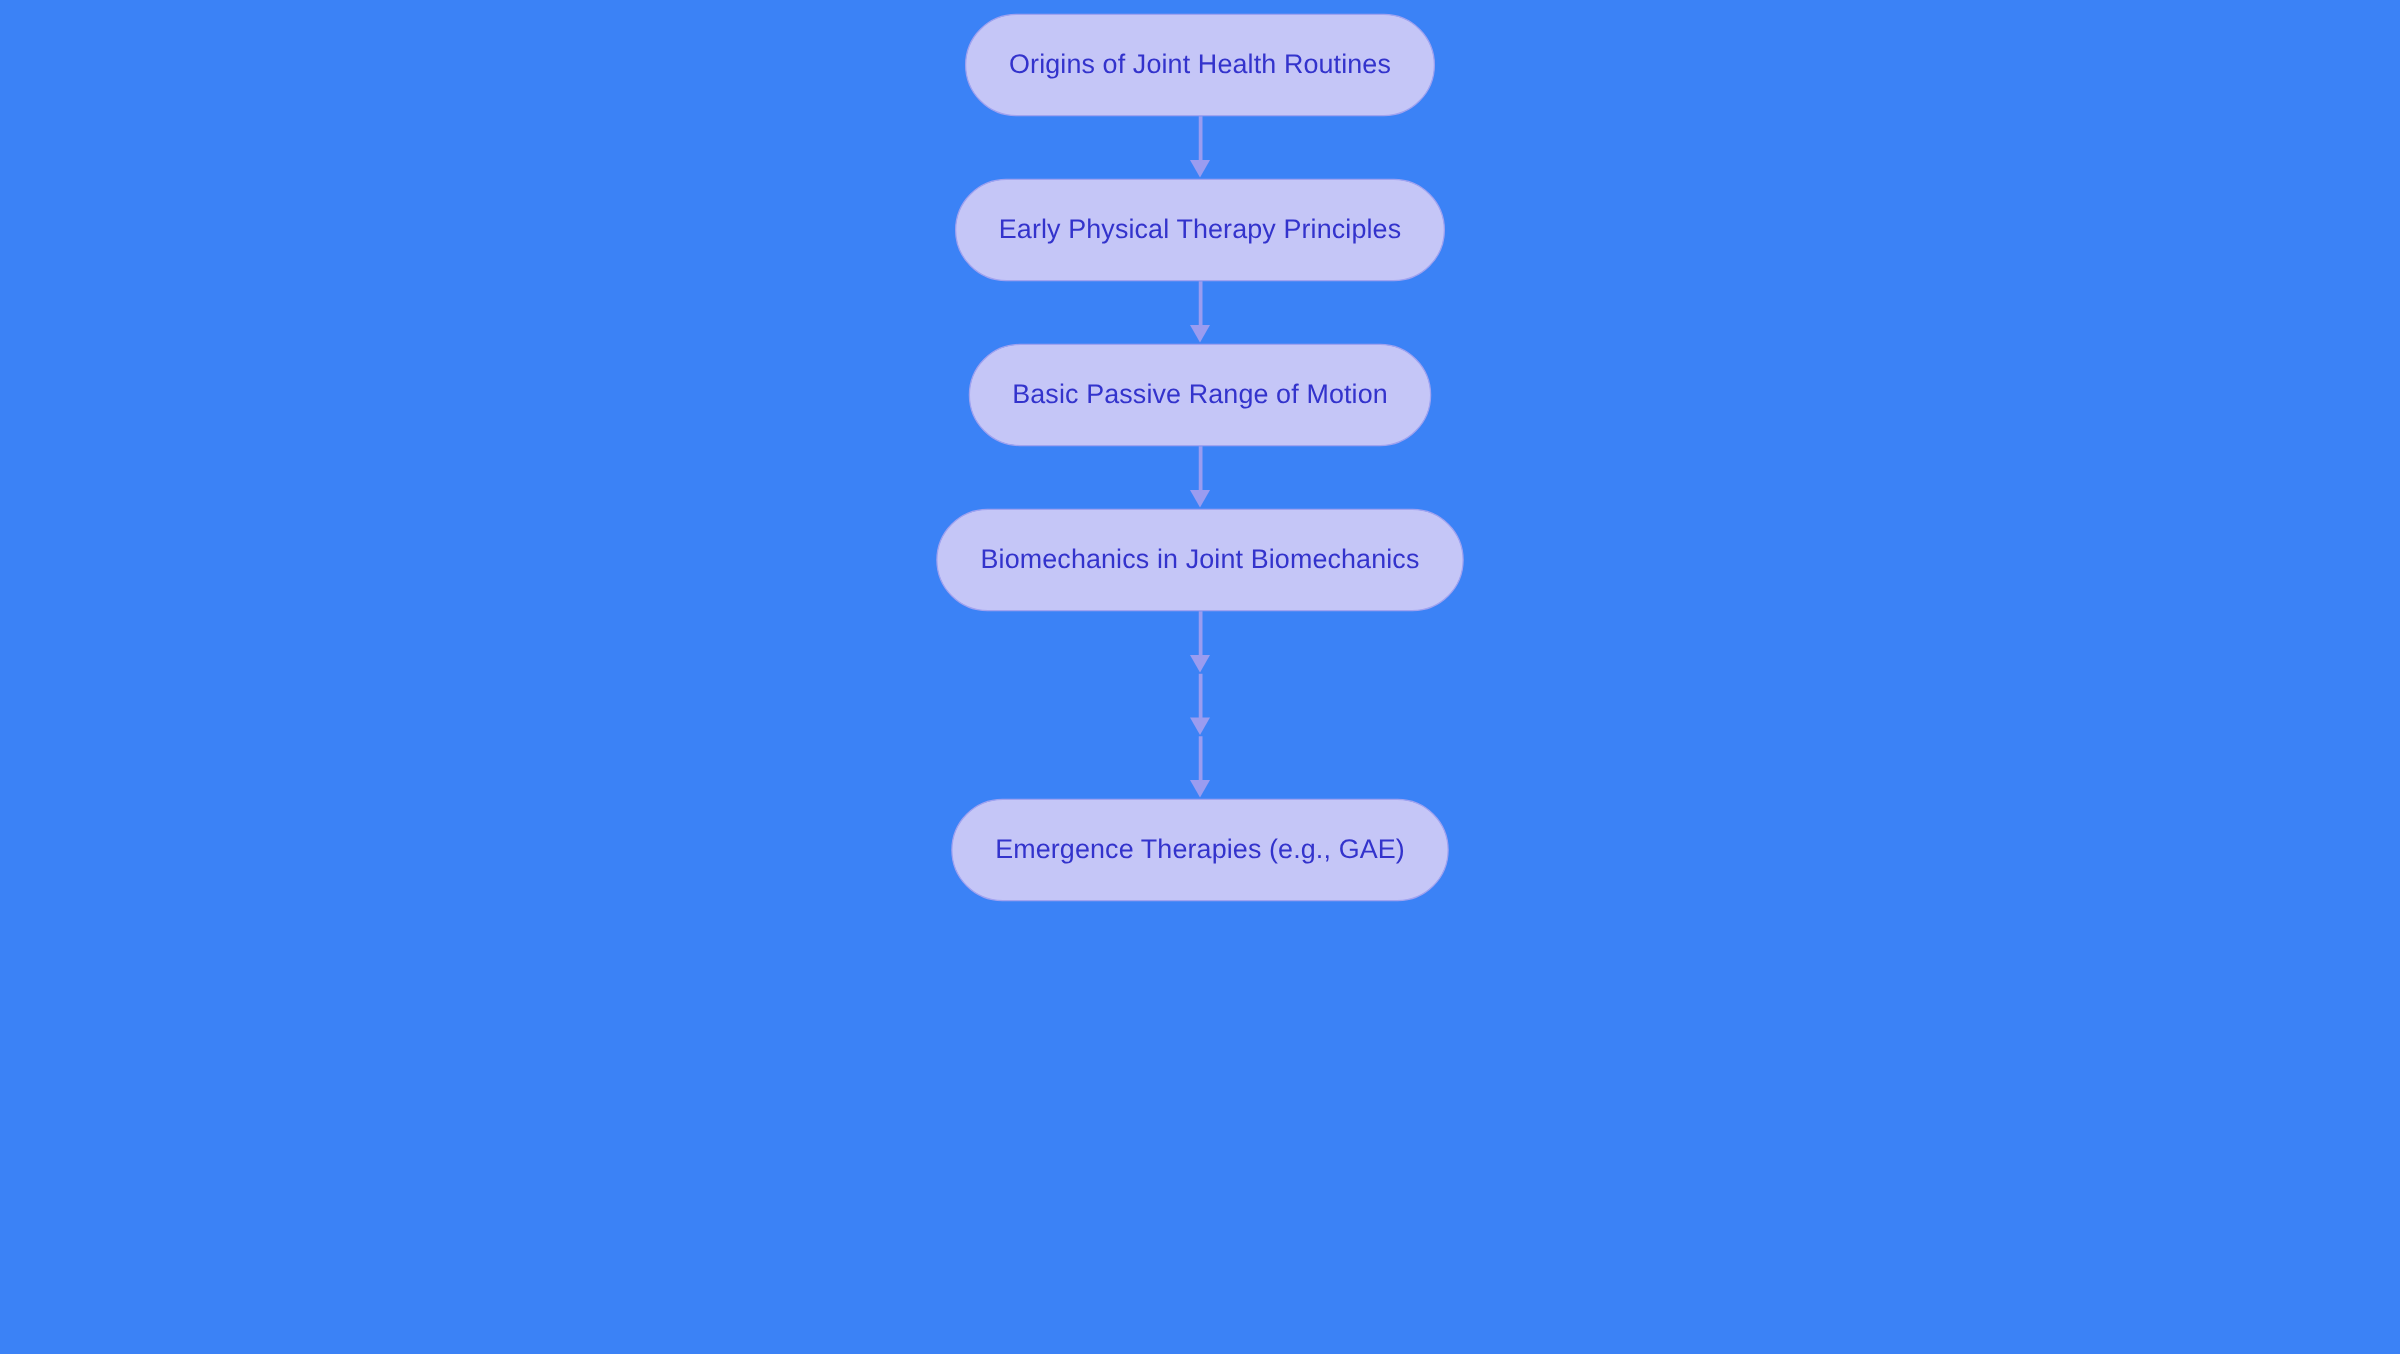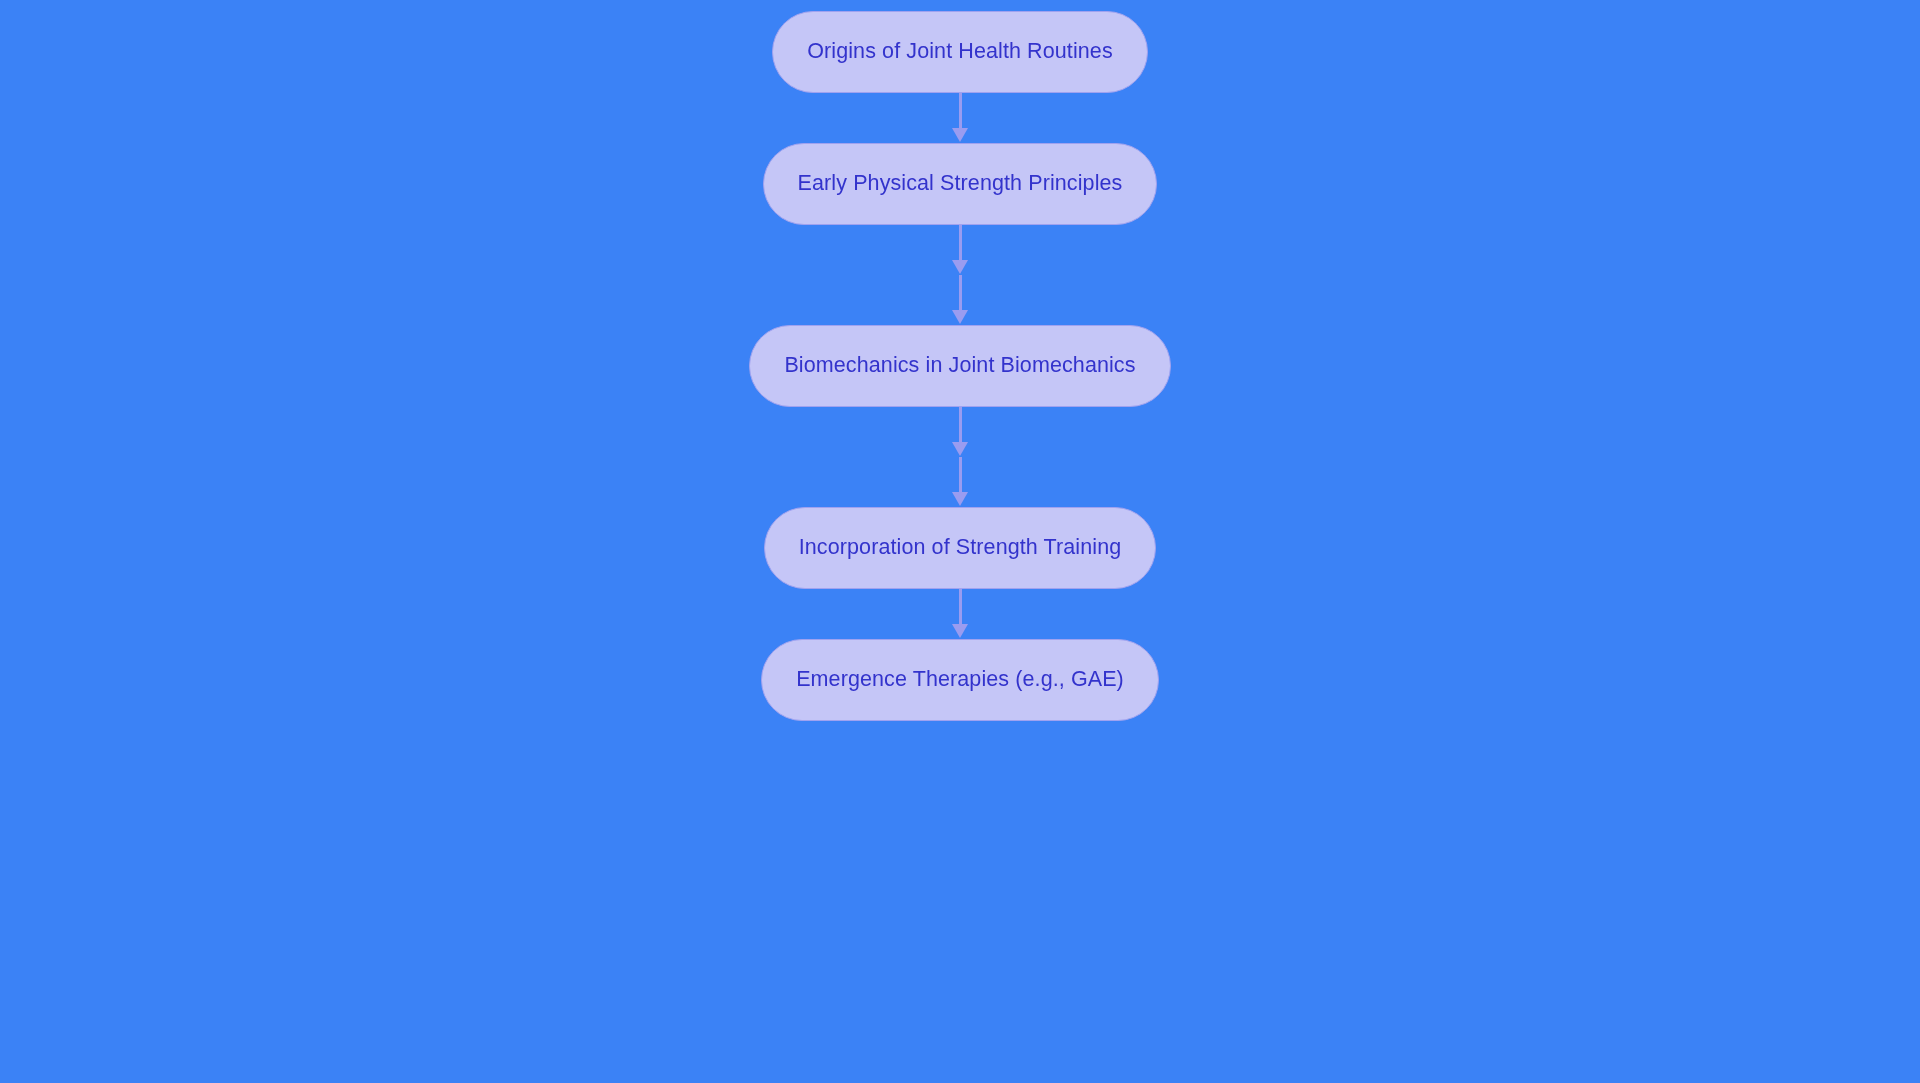--- a/index.html
+++ b/index.html
@@ -74,28 +74,31 @@
     <div class="node">
       <span class="node-label">Origins of Joint Health Routines</span>
     </div>
 
     <div class="connector">
       <div class="connector-line"></div>
       <div class="connector-arrow"></div>
     </div>
 
     <div class="node">
-      <span class="node-label">Early Physical Strength Principles</span>
+      <span class="node-label">Early Physical Therapy Principles</span>
     </div>
 
     <div class="connector">
       <div class="connector-line"></div>
       <div class="connector-arrow"></div>
     </div>
 
+    <div class="node">
+      <span class="node-label">Basic Passive Range of Motion</span>
+    </div>
 
     <div class="connector">
       <div class="connector-line"></div>
       <div class="connector-arrow"></div>
     </div>
 
     <div class="node">
       <span class="node-label">Biomechanics in Joint Biomechanics</span>
     </div>
 
@@ -103,23 +106,20 @@
       <div class="connector-line"></div>
       <div class="connector-arrow"></div>
     </div>
 
 
     <div class="connector">
       <div class="connector-line"></div>
       <div class="connector-arrow"></div>
     </div>
 
-    <div class="node">
-      <span class="node-label">Incorporation of Strength Training</span>
-    </div>
 
     <div class="connector">
       <div class="connector-line"></div>
       <div class="connector-arrow"></div>
     </div>
 
     <div class="node">
       <span class="node-label">Emergence Therapies (e.g., GAE)</span>
     </div>
 

